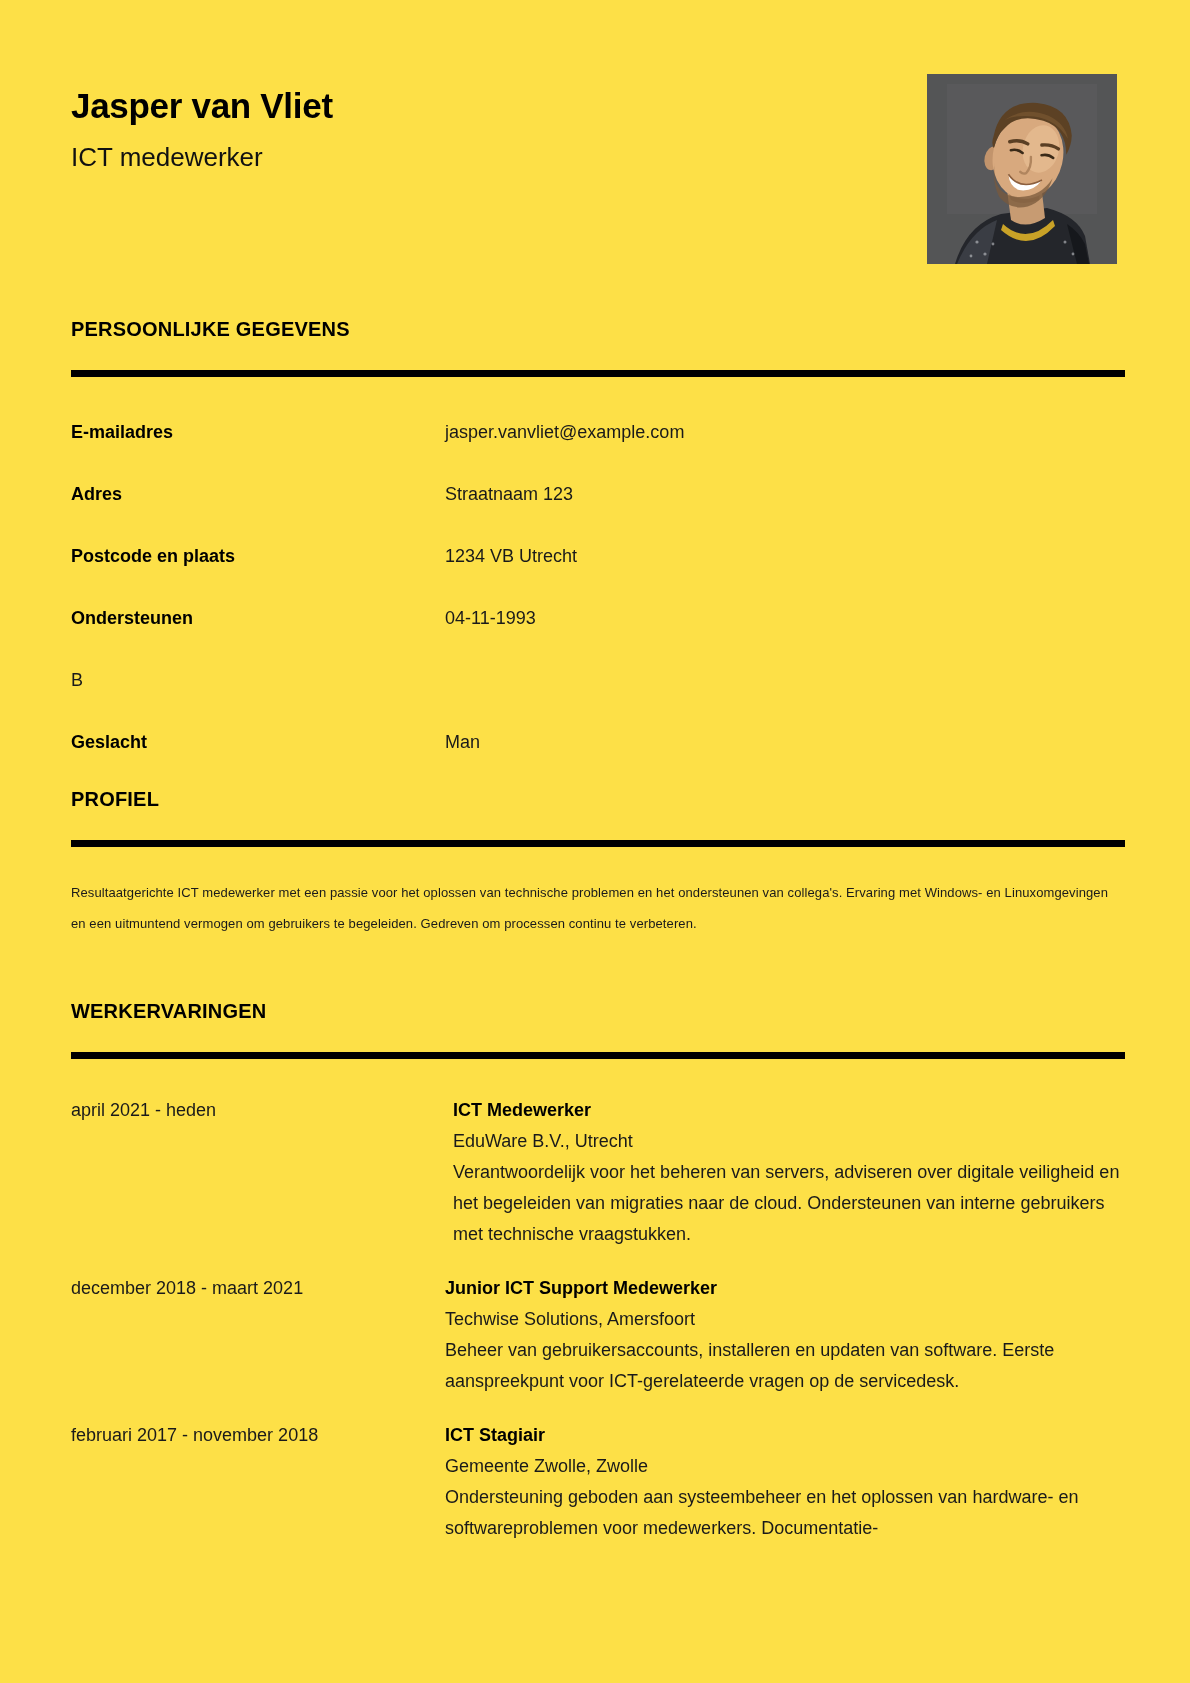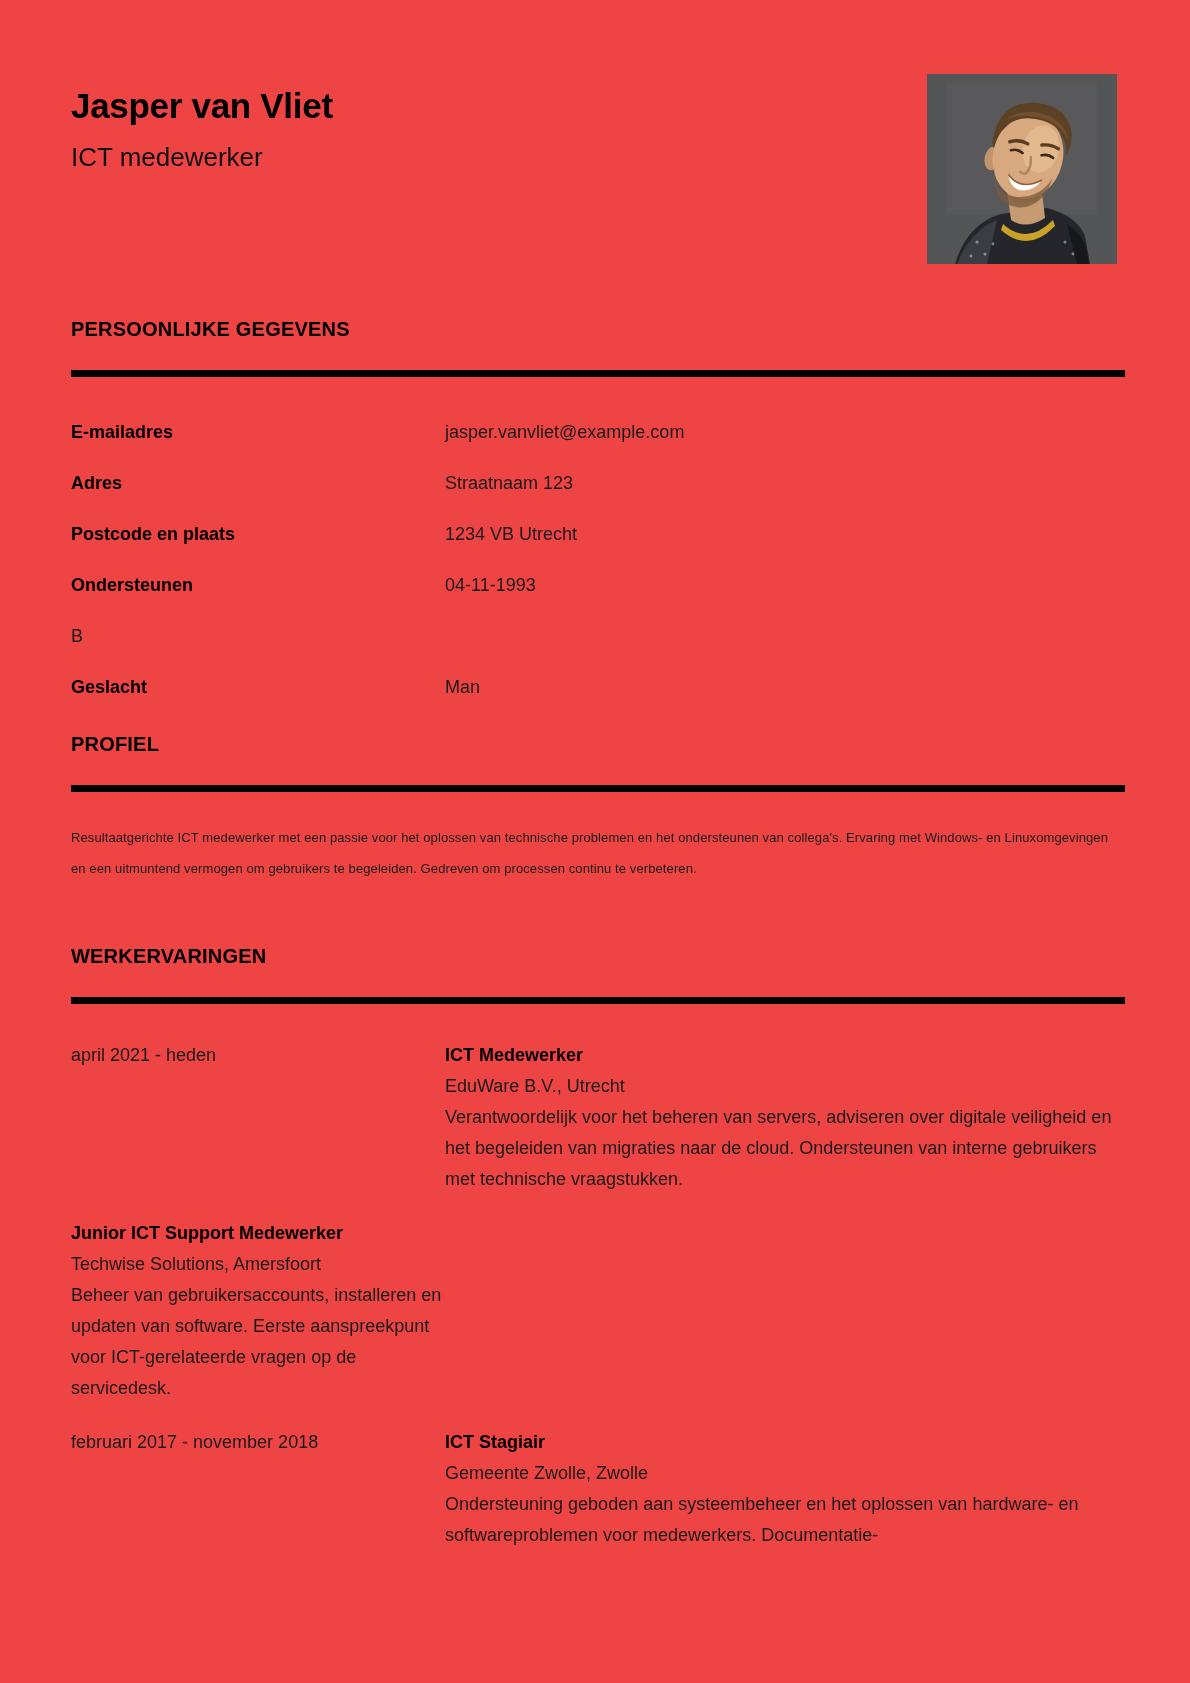--- a/index.html
+++ b/index.html
@@ -3,21 +3,21 @@
 <meta charset="utf-8">
 <style>
   html, body { margin: 0; padding: 0; background: #ffffff; }
   .page {
     position: relative;
     width: 1190px;
     height: 1683px;
     box-sizing: border-box;
     padding: 86px 65px 0 71px;
     overflow: hidden;
-    background: #ef4444;
+    background: #fde047;
     font-family: "Liberation Sans", sans-serif;
     color: #1a1a1a;
   }
 
   
   .name {
     margin: 0;
     font-size: 35px;
     font-weight: 700;
     letter-spacing: -0.3px;
@@ -57,21 +57,21 @@
   }
   .section-personal { margin-top: 144px; }
   .section-profile  { margin-top: 33px; }
   .section-work     { margin-top: 60px; }
 
   
   .rows { margin-top: 5px; }
   .row {
     display: grid;
     grid-template-columns: 374px 1fr;
-    margin-top: 28px;
+    margin-top: 39px;
     font-size: 18px;
     line-height: 23px;
   }
   .rows .row:first-child { margin-top: 44px; }
   .row .label { font-weight: 700; color: #000; }
   .row .value { font-weight: 400; color: #1a1a1a; }
 
   
   .profile-text {
     margin: 30px 0 0 0;
@@ -84,21 +84,21 @@
 
   
   .entries { margin-top: 1px; }
   .entry {
     display: grid;
     grid-template-columns: 374px 1fr;
     margin-top: 23px;
     font-size: 18px;
     line-height: 31px;
   }
-  .entries .entry:first-child { margin-top: 36px; }
+  .entries .entry:first-child { margin-top: 36px; gap: 8px; }
   .entry .period { color: #1a1a1a; }
   .entry .role { font-weight: 700; color: #000; }
   .entry .org  { color: #1a1a1a; }
   .entry .desc { color: #1a1a1a; max-width: 690px; }
 </style>
 </head>
 <body>
 
 <div class="page">
 
@@ -203,20 +203,21 @@
       <div class="entry">
         <div class="period">april 2021 - heden</div>
         <div class="details">
           <div class="role">ICT Medewerker</div>
           <div class="org">EduWare B.V., Utrecht</div>
           <div class="desc">Verantwoordelijk voor het beheren van servers, adviseren over digitale veiligheid en het begeleiden van migraties naar de cloud. Ondersteunen van interne gebruikers met technische vraagstukken.</div>
         </div>
       </div>
 
       <div class="entry">
+        <div class="period">december 2018 - maart 2021</div>
         <div class="details">
           <div class="role">Junior ICT Support Medewerker</div>
           <div class="org">Techwise Solutions, Amersfoort</div>
           <div class="desc">Beheer van gebruikersaccounts, installeren en updaten van software. Eerste aanspreekpunt voor ICT-gerelateerde vragen op de servicedesk.</div>
         </div>
       </div>
 
       <div class="entry">
         <div class="period">februari 2017 - november 2018</div>
         <div class="details">

